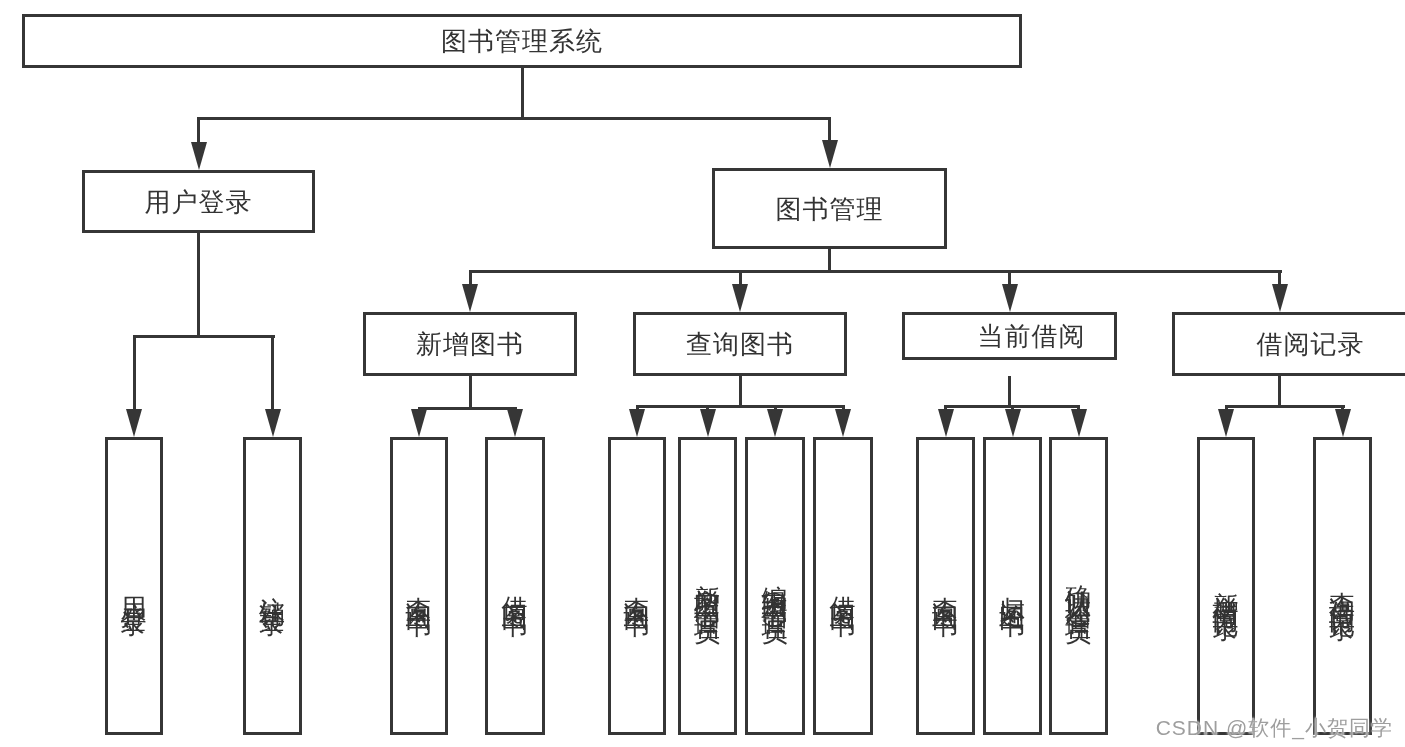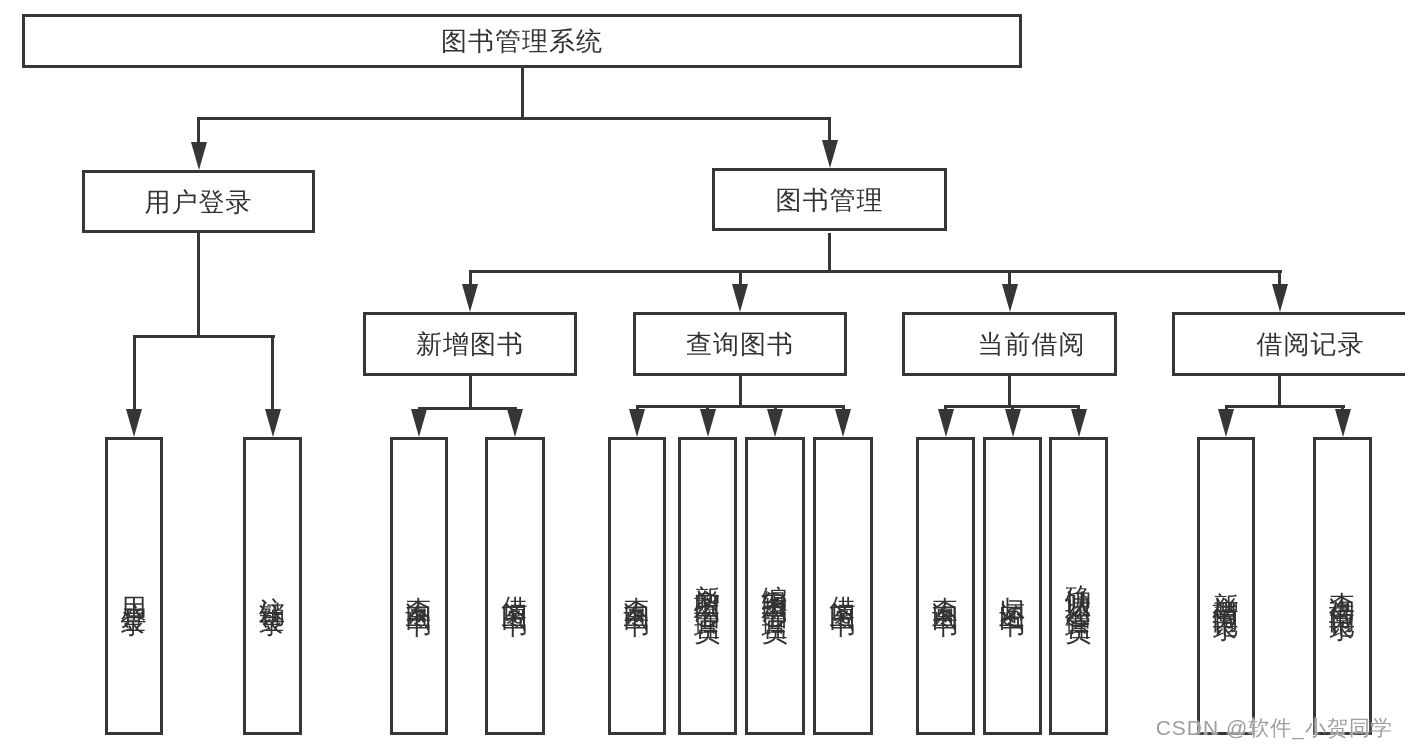--- a/index.html
+++ b/index.html
@@ -117,30 +117,30 @@
       <div class="cline" style="left: 1341px; top: 405px; width: 3px; height: 8px;"></div>
       <div class="arrowhead" style="left: 1335px; top: 409px; border-left-width: 8px; border-right-width: 8px; border-top-width: 28px;"></div>
     </div>
   <div id="nodes-layer">
       <div class="node h" style="left: 22px; top: 14px; width: 1000px; height: 54px;">
         <span class="lbl">图书管理系统</span>
       </div>
       <div class="node h" style="left: 82px; top: 170px; width: 233px; height: 63px;">
         <span class="lbl">用户登录</span>
       </div>
-      <div class="node h" style="left: 712px; top: 168px; width: 235px; height: 63px;">
+      <div class="node h" style="left: 712px; top: 168px; width: 235px; height: 81px;">
         <span class="lbl">图书管理</span>
       </div>
       <div class="node h" style="left: 363px; top: 312px; width: 214px; height: 64px;">
         <span class="lbl">新增图书</span>
       </div>
       <div class="node h" style="left: 633px; top: 312px; width: 214px; height: 64px;">
         <span class="lbl">查询图书</span>
       </div>
-      <div class="node h" style="left: 902px; top: 312px; width: 215px; height: 64px; padding-left: 44px;">
+      <div class="node h" style="left: 902px; top: 312px; width: 215px; height: 48px; padding-left: 44px;">
         <span class="lbl">当前借阅</span>
       </div>
       <div class="node h" style="left: 1172px; top: 312px; width: 253px; height: 64px; padding-left: 24px;">
         <span class="lbl">借阅记录</span>
       </div>
       <div class="node v" style="left: 105px; top: 437px; width: 58px; height: 298px;">
         <span class="lbl">用户登录</span>
       </div>
       <div class="node v" style="left: 243px; top: 437px; width: 59px; height: 298px;">
         <span class="lbl">注销登录</span>

